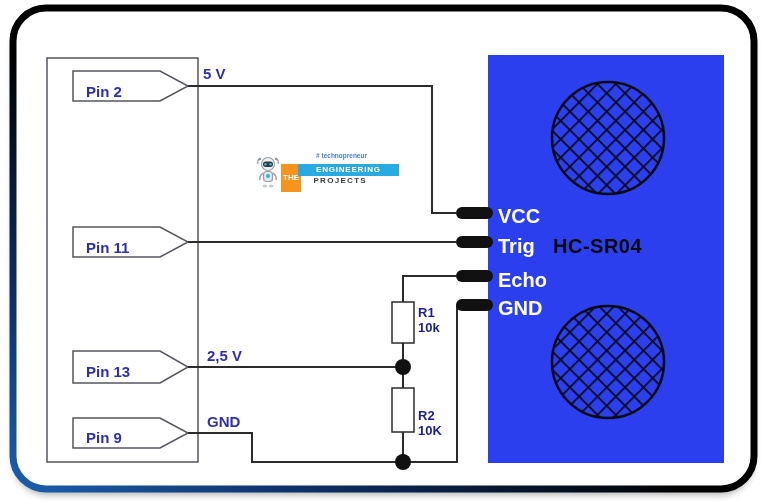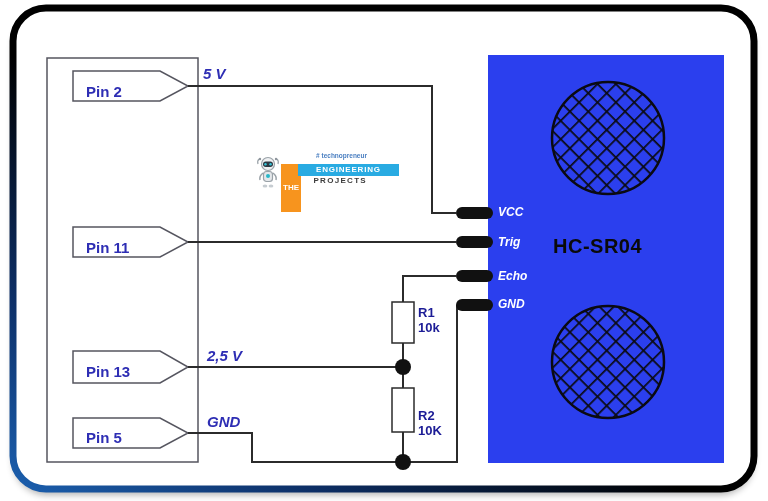--- a/index.html
+++ b/index.html
@@ -8,29 +8,29 @@
     overflow:hidden;font-family:"Liberation Sans",sans-serif;
   }
   .frame-shadow{
     position:absolute;left:13px;top:8px;width:741px;height:481px;
     border-radius:34px;box-shadow:0 6px 7px rgba(0,0,0,0.30);
   }
   svg.diagram{position:absolute;left:0;top:0;}
   .lbl{position:absolute;line-height:1;white-space:nowrap;font-weight:bold;}
   .title{left:31px;top:17px;font-size:29px;letter-spacing:-0.5px;color:#29299c;}
   .pinlbl{font-size:15px;color:#2e2eb4;}
-  .siglbl{font-size:15px;color:#2e2eb4;font-style:italic;}
-  .modpin{font-size:12px;color:#ffffff;font-style:italic;}
+  .siglbl{font-size:15px;color:#2e2eb4;}
+  .modpin{font-size:20px;color:#ffffff;}
   .modname{left:553px;top:236px;font-size:20px;color:#0a0a0a;letter-spacing:0.5px;}
   .reslbl{font-size:13px;color:#1c1c96;line-height:15px;}
   
   .logo{position:absolute;left:255px;top:151px;width:114px;height:44px;}
   .logo .tagline{position:absolute;top:2px;right:2px;font-size:6.5px;font-weight:bold;color:#4a7fc1;line-height:1;}
   .logo .robot{position:absolute;left:0;top:5px;}
-  .logo .badge{position:absolute;top:13px;font-size:8px;font-weight:bold;color:#fff;line-height:1;padding:20px 2px;}
+  .logo .badge{position:absolute;top:13px;font-size:8px;font-weight:bold;color:#fff;line-height:1;padding:10px 2px;}
   .logo .badge.the{left:26px;background:#f7941e;}
   .logo .badge.eng{left:43px;background:#29abe2;letter-spacing:0.8px;padding:2px 18px;}
   .logo .projects{position:absolute;top:26px;right:2px;font-size:8px;font-weight:bold;color:#3d3d3d;letter-spacing:1.3px;line-height:1;}
 </style>
 </head>
 <body>
 
 <div class="canvas">
 
   <div class="frame-shadow"></div>
@@ -79,21 +79,21 @@
     <rect x="456" y="207" width="37" height="12" rx="6" fill="#111111"></rect>
     <rect x="456" y="236" width="37" height="12" rx="6" fill="#111111"></rect>
     <rect x="456" y="270" width="37" height="12" rx="6" fill="#111111"></rect>
     <rect x="456" y="299" width="37" height="12" rx="6" fill="#111111"></rect>
   </svg>
 
 
   <span class="lbl pinlbl" style="left:86px;top:84px;">Pin 2</span>
   <span class="lbl pinlbl" style="left:86px;top:240px;">Pin 11</span>
   <span class="lbl pinlbl" style="left:86px;top:364px;">Pin 13</span>
-  <span class="lbl pinlbl" style="left:86px;top:430px;">Pin 5</span>
+  <span class="lbl pinlbl" style="left:86px;top:430px;">Pin 9</span>
 
   <span class="lbl siglbl" style="left:203px;top:66px;">5 V</span>
   <span class="lbl siglbl" style="left:207px;top:348px;">2,5 V</span>
   <span class="lbl siglbl" style="left:207px;top:414px;">GND</span>
 
   <span class="lbl modpin" style="left:498px;top:206px;">VCC</span>
   <span class="lbl modpin" style="left:498px;top:236px;">Trig</span>
   <span class="lbl modpin" style="left:498px;top:270px;">Echo</span>
   <span class="lbl modpin" style="left:498px;top:298px;">GND</span>
 

